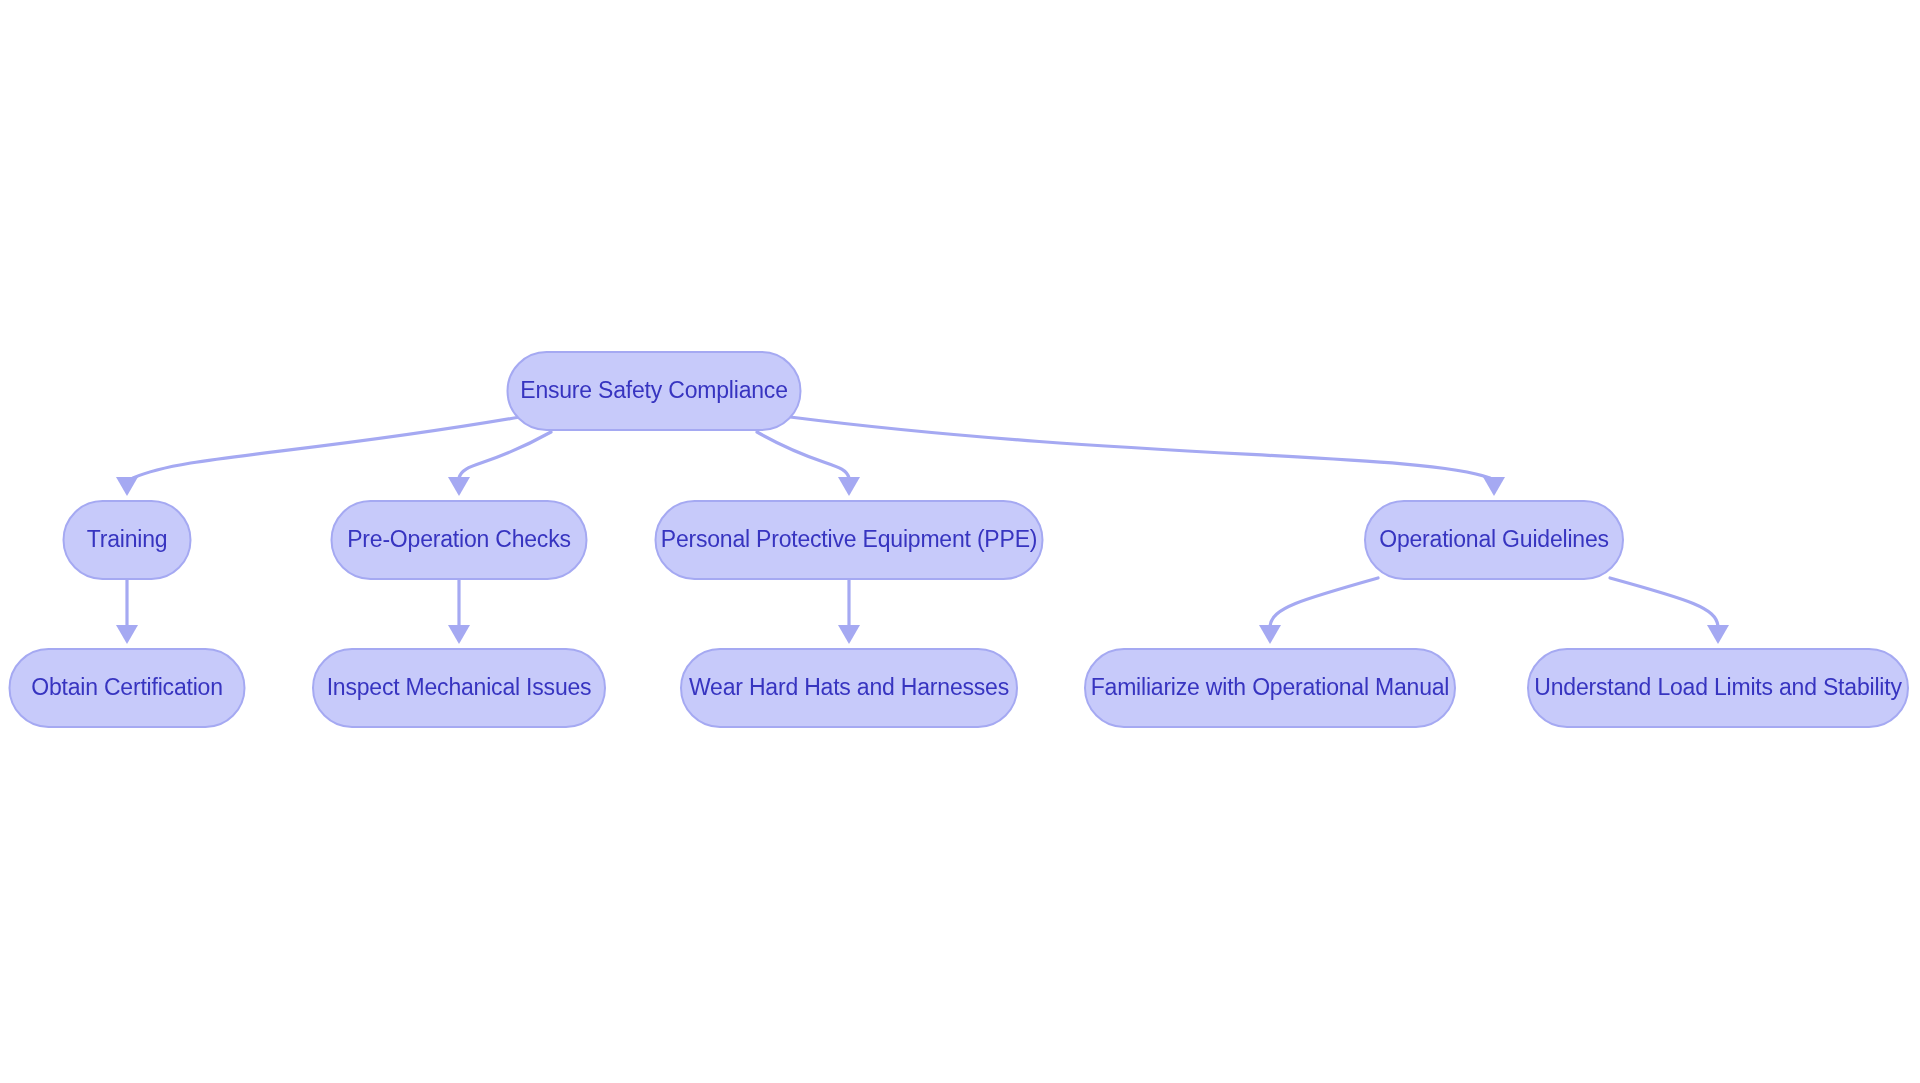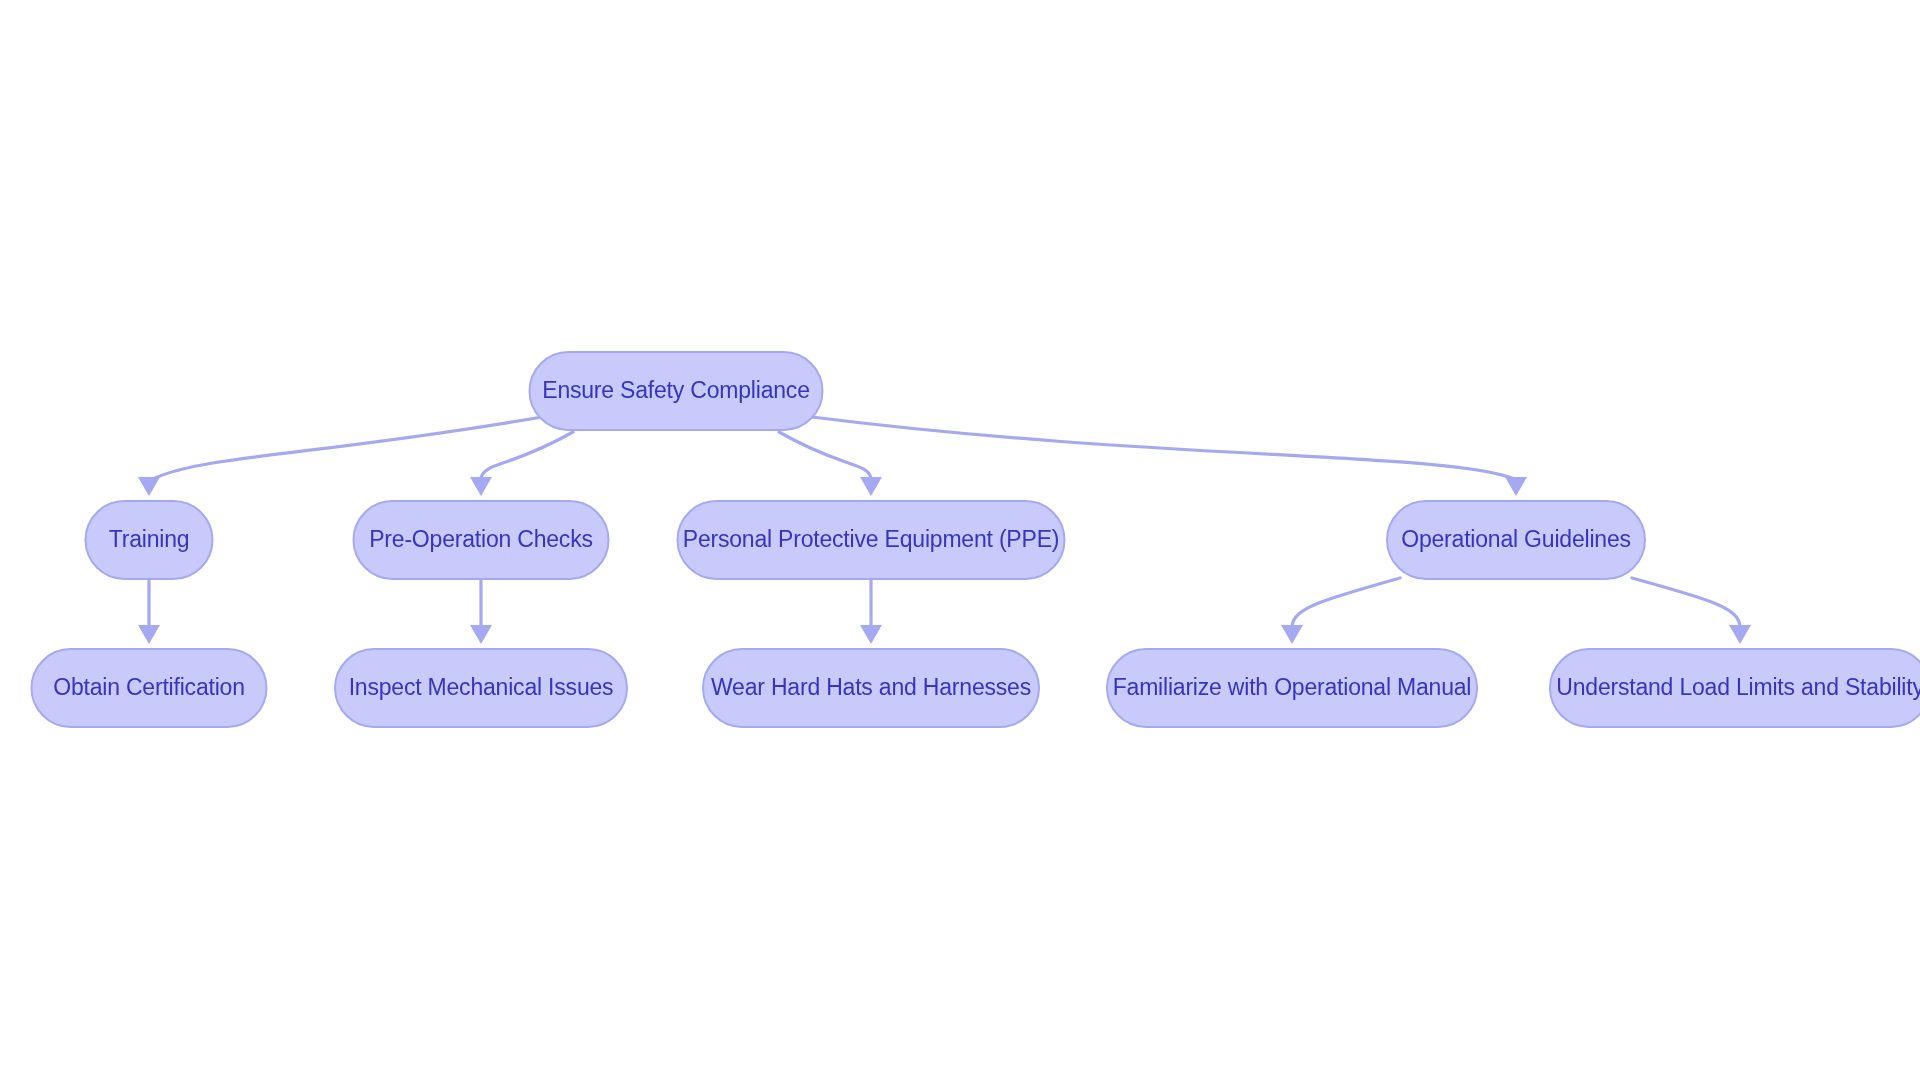--- a/index.html
+++ b/index.html
@@ -12,21 +12,20 @@
     width: 1920px;
     height: 1083px;
     overflow: hidden;
     font-family: "Liberation Sans", sans-serif;
   }
   #flow-root {
     position: relative;
     width: 1768px;
     height: 1083px;
     background: #ffffff;
-    margin-left: 22px;
   }
   svg#flow-svg {
     display: block;
     width: 1920px;
     height: 1083px;
   }
   .node-shape {
     fill: #c7cafa;
     stroke: #a5a9f2;
     stroke-width: 2;

